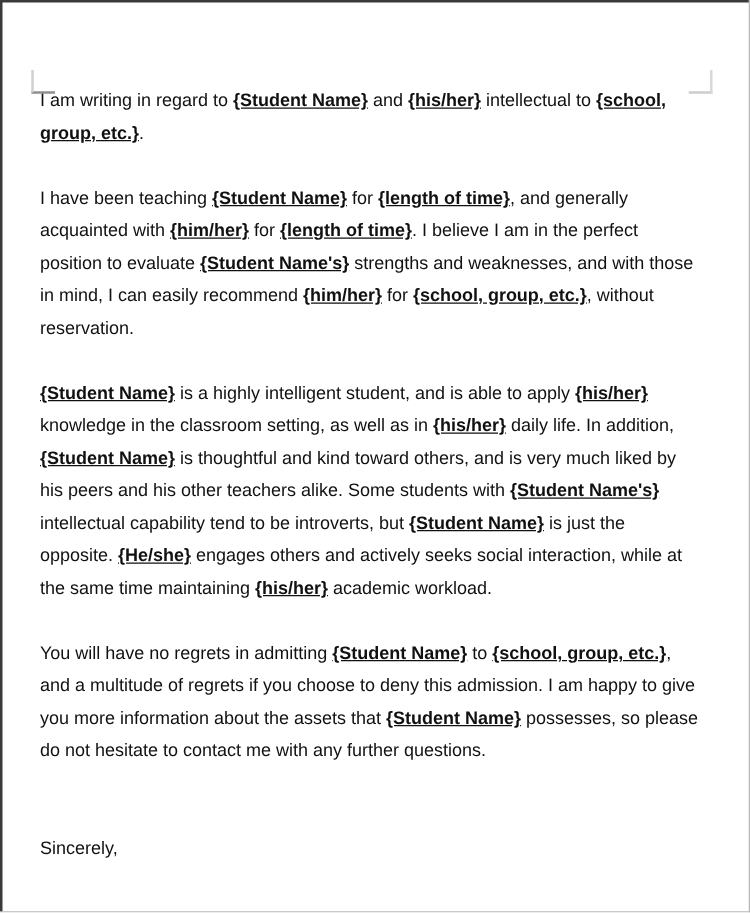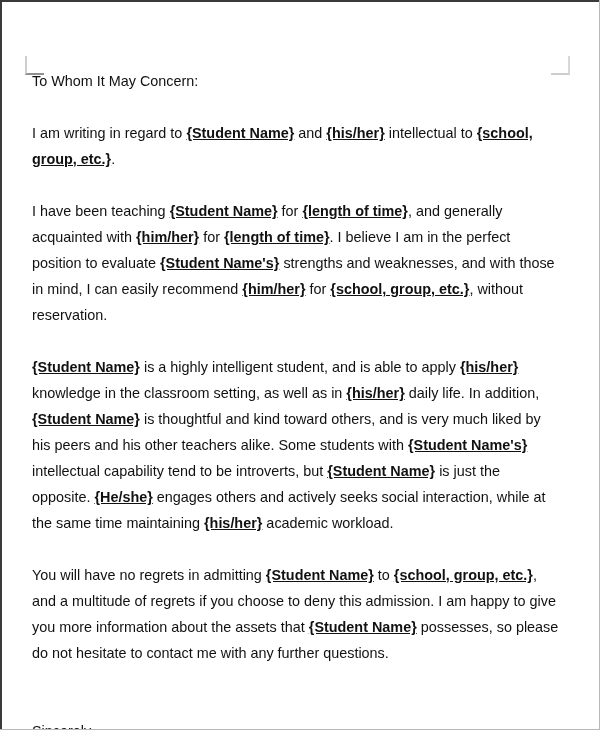--- a/index.html
+++ b/index.html
@@ -85,21 +85,20 @@
 <div class="page">
 
   <div class="edge-top"></div>
   <div class="edge-left"></div>
 
   <div class="corner-mark tl"></div>
   <div class="corner-mark tr"></div>
 
   <div class="letter">
 
-    <p class="salutation">To Whom It May Concern:</p>
 
     <p class="paragraph"><span>I am writing in regard to </span><b>{Student Name}</b><span> and </span><b>{his/her}</b><span> intellectual to </span><b>{school, group, etc.}</b><span>.</span></p>
 
     <p class="paragraph"><span>I have been teaching </span><b>{Student Name}</b><span> for </span><b>{length of time}</b><span>, and generally acquainted with </span><b>{him/her}</b><span> for </span><b>{length of time}</b><span>. I believe I am in the perfect position to evaluate </span><b>{Student Name's}</b><span> strengths and weaknesses, and with those in mind, I can easily recommend </span><b>{him/her}</b><span> for </span><b>{school, group, etc.}</b><span>, without reservation.</span></p>
 
     <p class="paragraph"><b>{Student Name}</b><span> is a highly intelligent student, and is able to apply </span><b>{his/her}</b><span> knowledge in the classroom setting, as well as in </span><b>{his/her}</b><span> daily life. In addition, </span><b>{Student Name}</b><span> is thoughtful and kind toward others, and is very much liked by his peers and his other teachers alike. Some students with </span><b>{Student Name's}</b><span> intellectual capability tend to be introverts, but </span><b>{Student Name}</b><span> is just the opposite. </span><b>{He/she}</b><span> engages others and actively seeks social interaction, while at the same time maintaining </span><b>{his/her}</b><span> academic workload.</span></p>
 
     <p class="paragraph"><span>You will have no regrets in admitting </span><b>{Student Name}</b><span> to </span><b>{school, group, etc.}</b><span>, and a multitude of regrets if you choose to deny this admission. I am happy to give you more information about the assets that </span><b>{Student Name}</b><span> possesses, so please do not hesitate to contact me with any further questions.</span></p>
 
     <p class="closing">Sincerely,</p>

